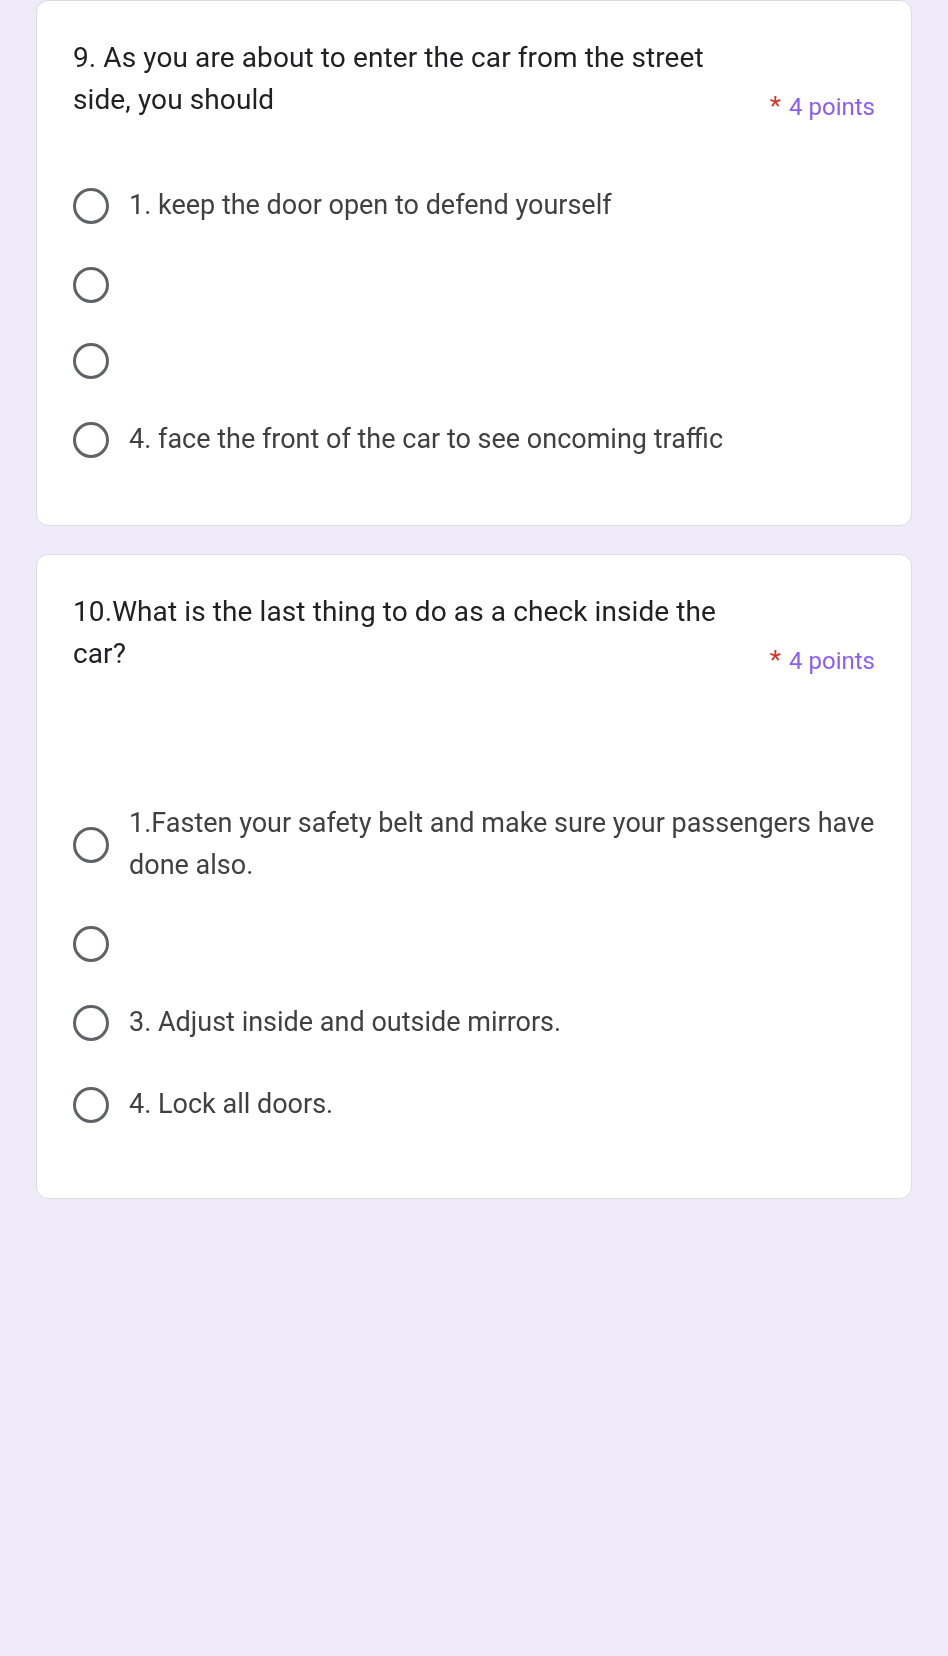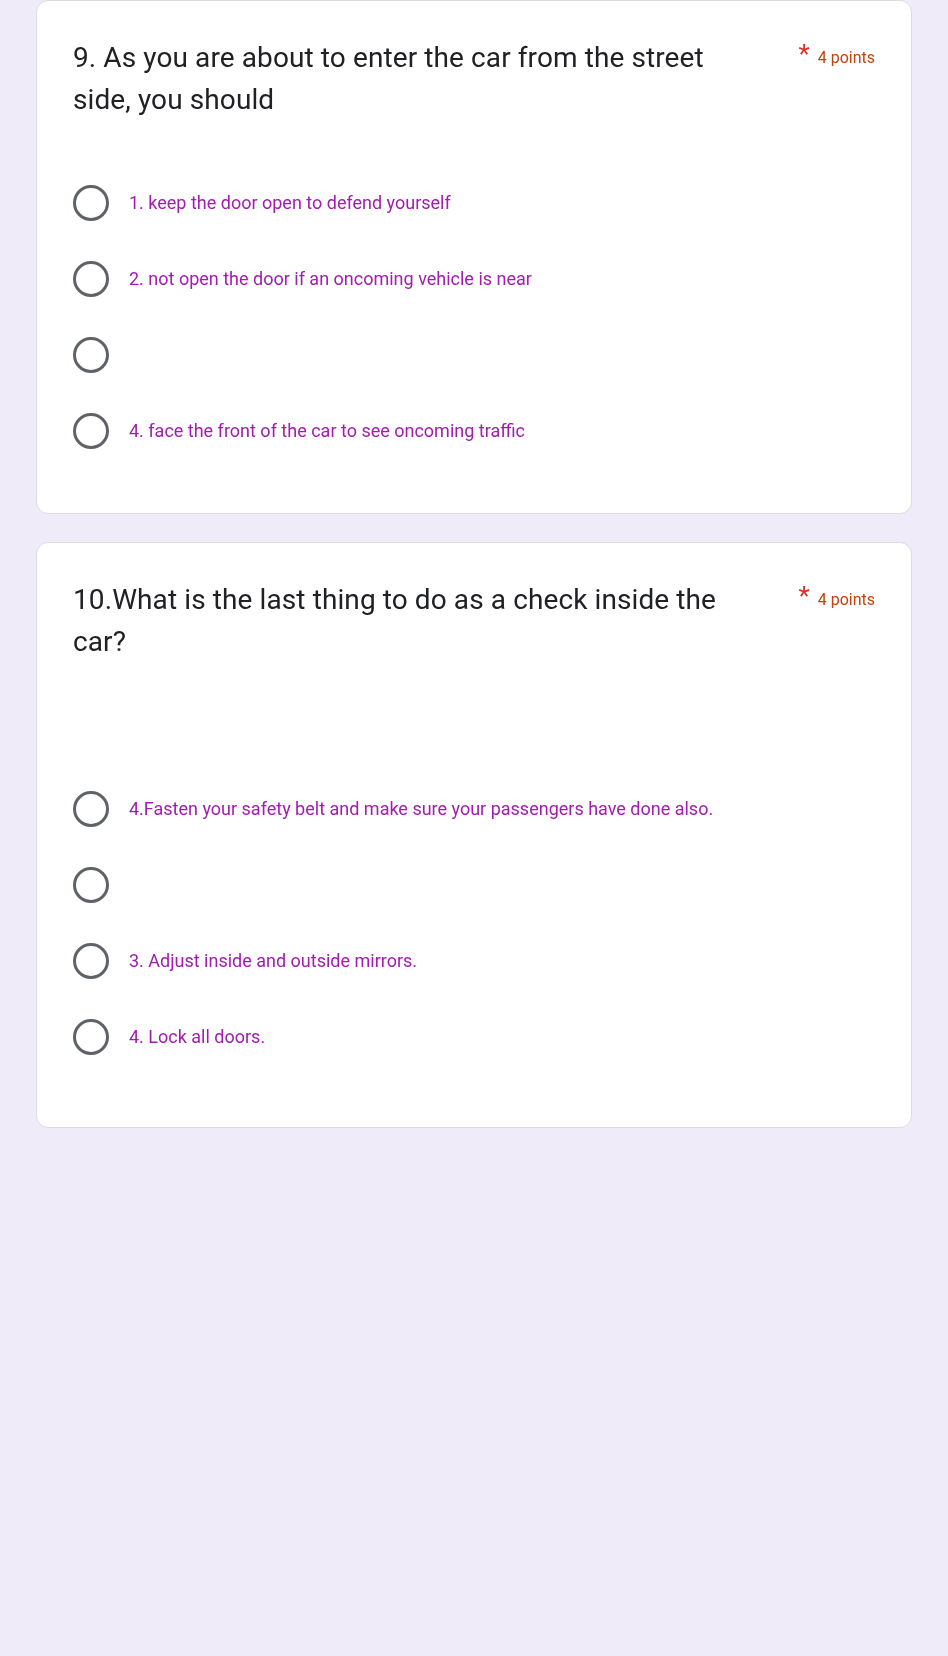--- a/index.html
+++ b/index.html
@@ -16,21 +16,21 @@
   .question-card {
     background-color: #ffffff;
     border: 1px solid #dadce0;
     border-radius: 12px;
     margin: 0 36px 28px 36px;
     padding: 36px 36px 44px 36px;
   }
   .question-header {
     display: flex;
     justify-content: space-between;
-    align-items: flex-start;
+    align-items: flex-end;
     gap: 32px;
   }
   .question-title {
     font-size: 28px;
     color: #202124;
     line-height: 1.5;
     letter-spacing: 0.1px;
     flex: 1;
   }
   .points-wrapper {
@@ -38,43 +38,43 @@
     align-items: baseline;
     gap: 8px;
     white-space: nowrap;
     margin-top: 2px;
   }
   .required-star {
     color: #d93025;
     font-size: 26px;
   }
   .points-text {
-    color: #c2410c;
-    font-size: 16px;
+    color: #8b5cf6;
+    font-size: 24px;
   }
   .options {
     margin-top: 44px;
   }
   .option-row {
     display: flex;
     align-items: center;
     gap: 20px;
     padding: 20px 0;
   }
   .radio-circle {
     width: 36px;
     height: 36px;
     min-width: 36px;
     border: 3px solid #5f6368;
     border-radius: 50%;
     background: transparent;
   }
   .option-label {
-    font-size: 18px;
-    color: #a21caf;
+    font-size: 27px;
+    color: #404040;
     line-height: 1.55;
   }
   .q10-options {
     margin-top: 108px;
   }
 </style>
 </head>
 <body>
 
 <div class="question-card">
@@ -85,21 +85,20 @@
       <span class="points-text">4 points</span>
     </div>
   </div>
   <div class="options">
     <div class="option-row">
       <div class="radio-circle"></div>
       <div class="option-label">1. keep the door open to defend yourself</div>
     </div>
     <div class="option-row">
       <div class="radio-circle"></div>
-      <div class="option-label">2. not open the door if an oncoming vehicle is near</div>
     </div>
     <div class="option-row">
       <div class="radio-circle"></div>
     </div>
     <div class="option-row">
       <div class="radio-circle"></div>
       <div class="option-label">4. face the front of the car to see oncoming traffic</div>
     </div>
   </div>
 </div>
@@ -108,21 +107,21 @@
   <div class="question-header">
     <div class="question-title">10.What is the last thing to do as a check inside the car?</div>
     <div class="points-wrapper">
       <span class="required-star">*</span>
       <span class="points-text">4 points</span>
     </div>
   </div>
   <div class="options q10-options">
     <div class="option-row">
       <div class="radio-circle"></div>
-      <div class="option-label">4.Fasten your safety belt and make sure your passengers have done also.</div>
+      <div class="option-label">1.Fasten your safety belt and make sure your passengers have done also.</div>
     </div>
     <div class="option-row">
       <div class="radio-circle"></div>
     </div>
     <div class="option-row">
       <div class="radio-circle"></div>
       <div class="option-label">3. Adjust inside and outside mirrors.</div>
     </div>
     <div class="option-row">
       <div class="radio-circle"></div>

